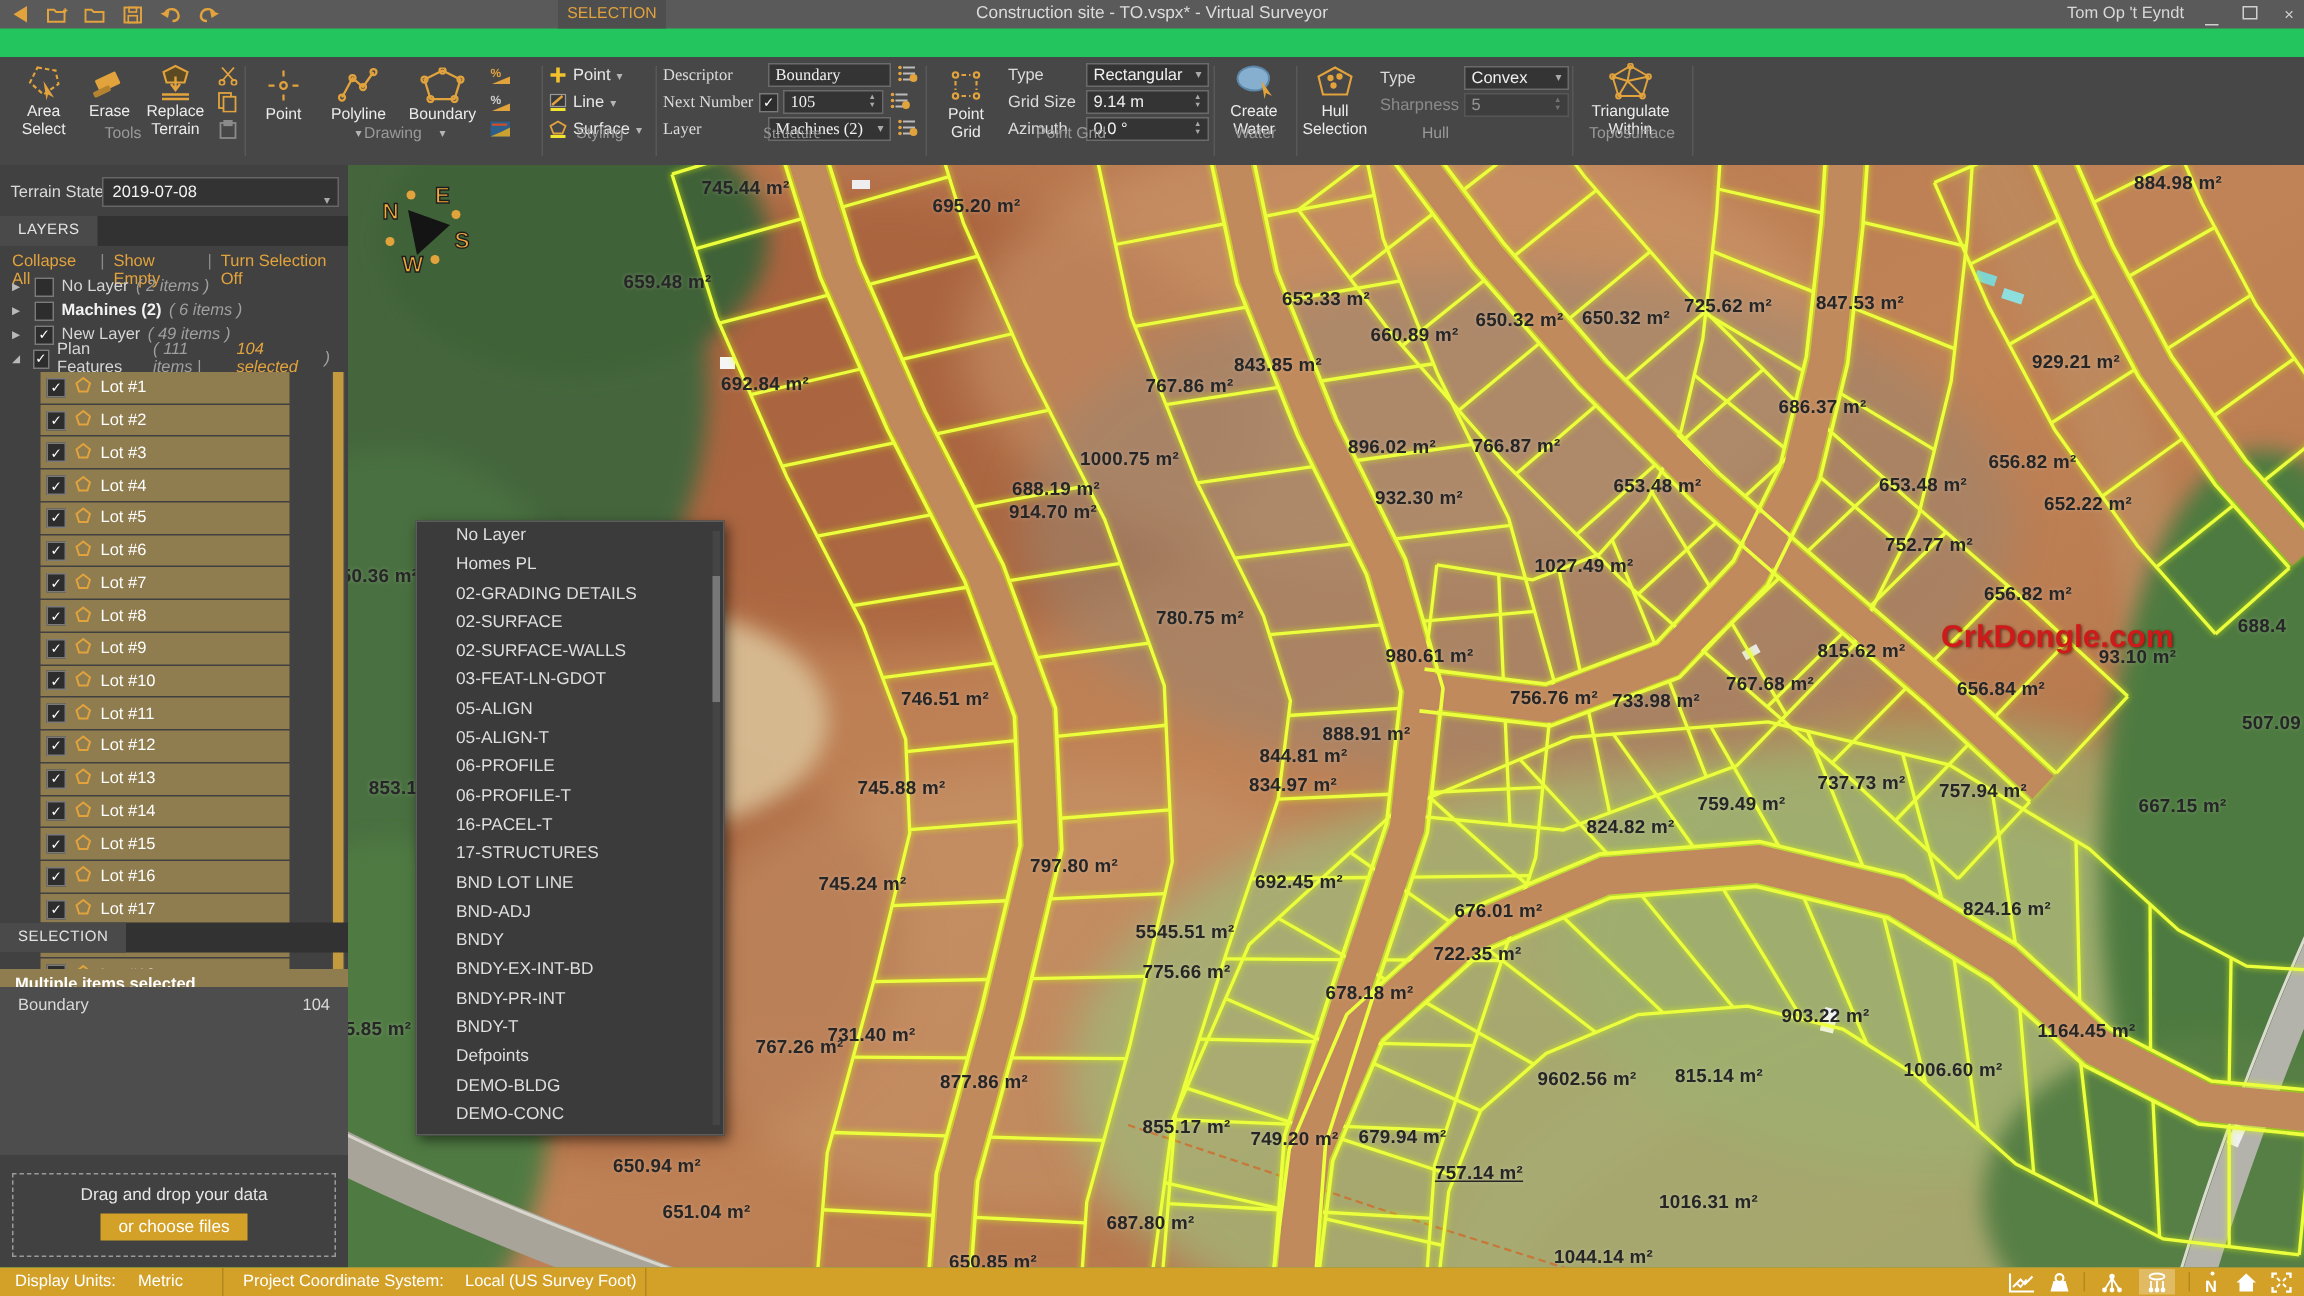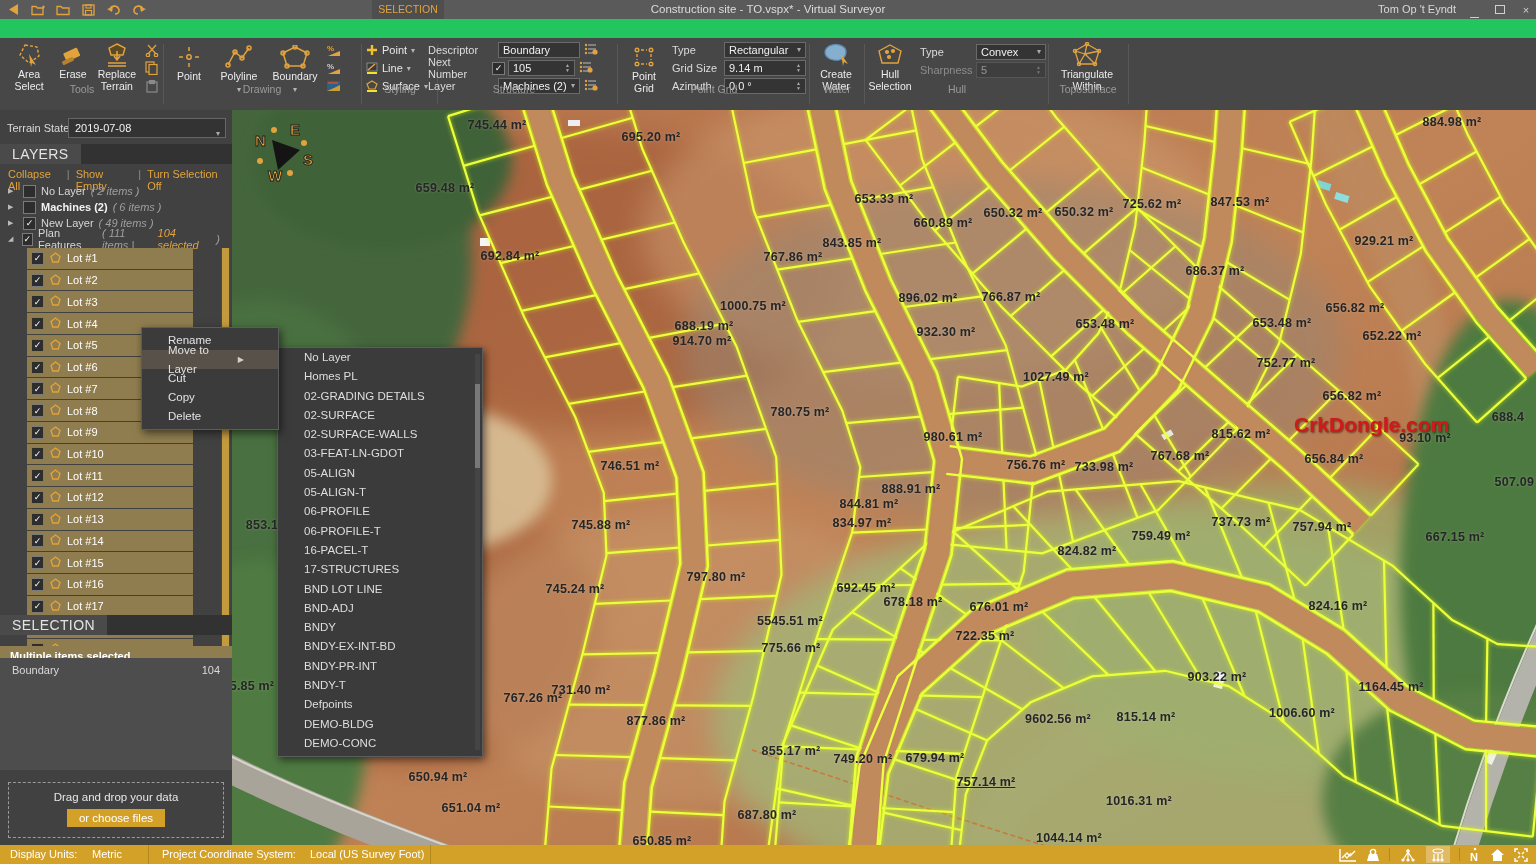--- a/index.html
+++ b/index.html
@@ -45,21 +45,21 @@
   .ddcaret{margin-left:auto;color:#aaa;font-size:8px;padding-left:4px;}
   .cb{display:inline-flex;width:11px;height:11px;background:#2d2d2d;border:1px solid #7a7a7a;color:#fff;font-size:9px;line-height:10px;align-items:center;justify-content:center;}
   .disabled{opacity:.45;}
   
   .leftpanel{position:absolute;left:0;top:110px;width:232px;height:735px;background:#414141;}
   .tstate{position:absolute;left:0;top:4px;width:232px;height:30px;}
   .tstate .lab{position:absolute;left:7px;top:8px;font-size:11px;color:#dadada;}
   .dd{position:absolute;left:68px;top:4px;width:158px;height:20px;background:#333;border:1px solid #666;color:#f2f2f2;font-size:11px;line-height:18px;padding:0 6px;box-sizing:border-box;}
   .dd .ddcaret{position:absolute;right:5px;top:6px;}
   .ptabstrip{position:absolute;left:0;width:232px;height:20px;background:#323232;}
-  .ptab{position:absolute;left:0;top:0;height:20px;background:#4a4a4a;color:#e3e3e3;font-size:14px;line-height:20px;padding:0 12px;letter-spacing:.4px;}
+  .ptab{position:absolute;left:0;top:0;height:20px;background:#4a4a4a;color:#e3e3e3;font-size:10px;line-height:20px;padding:0 12px;letter-spacing:.4px;}
   .links{position:absolute;left:8px;top:165px;width:220px;height:15px;display:flex;gap:6px;font-size:11px;color:#E2A33D;}
   .links .divider{color:#8a8a8a;}
   .tree{position:absolute;left:0;top:182px;width:220px;}
   .trow{display:flex;align-items:center;height:16px;font-size:11px;color:#d6d6d6;gap:5px;}
   .trow .arrow{width:10px;margin-left:8px;color:#b9b9b9;font-size:7px;}
   .trow .cnt{color:#9f9f9f;font-style:italic;}
   .trow .selcnt{color:#E2A33D;font-style:italic;}
   .trow .b{font-weight:bold;color:#f2f2f2;}
   .lots{position:absolute;left:27px;top:138px;width:166px;bottom:120px;display:flex;flex-direction:column;gap:1px;}
   .lotrow{flex:1;background:#8F7D4F;display:flex;align-items:center;gap:6px;padding-left:4px;font-size:11px;color:#fff;}
@@ -288,21 +288,21 @@
             <polygon points="6,1 11,4 9,9 3,9 1,4" fill="none" stroke="#E2A33D" stroke-width="1.2"></polygon>
             <path d="M1 11h10" stroke="#F2E42E" stroke-width="2"></path>
           </svg>
           <span>Surface</span>
           <span class="caret">▾</span>
         </div>
       <div class="gcap">Styling</div>
     </div>
     <div class="gsep" style="left:437px;"></div>
 
-    <div class="grp" style="left:428px;width:172px;display:block;">
+    <div class="grp" style="left:442px;width:172px;display:block;font-family:Liberation Serif, serif;">
       <div class="frow">
           <span class="flabel" style="width:70px;">Descriptor</span>
           <span class="field" style="width:72px;">Boundary</span>
           <span class="si" style="margin-left:4px;"><svg width="14" height="12">
               <path d="M4 2h8M4 6h8M4 10h8" stroke="#bbb" stroke-width="1.2"></path>
               <circle cx="2" cy="2" r="1.2" fill="#E2A33D"></circle>
               <circle cx="2" cy="6" r="1.2" fill="#E2A33D"></circle>
               <circle cx="2" cy="10" r="1.2" fill="#E2A33D"></circle>
               <circle cx="11" cy="9" r="2.6" fill="#E2A33D"></circle>
             </svg></span>
@@ -967,21 +967,21 @@
         <div class="map-label" style="left: 929px; top: 426px;">759.49 m²</div>
         <div class="map-label" style="left: 1223px; top: 427px;">667.15 m²</div>
         <div class="map-label" style="left: 855px; top: 441px;">824.82 m²</div>
         <div class="map-label" style="left: 1193px; top: 328px;">93.10 m²</div>
         <div class="map-label" style="left: 343px; top: 479px;">745.24 m²</div>
         <div class="map-label" style="left: 484px; top: 467px;">797.80 m²</div>
         <div class="map-label" style="left: 634px; top: 478px;">692.45 m²</div>
         <div class="map-label" style="left: 767px; top: 497px;">676.01 m²</div>
         <div class="map-label" style="left: 1106px; top: 496px;">824.16 m²</div>
         <div class="map-label" style="left: 558px; top: 511px;">5545.51 m²</div>
-        <div class="map-label" style="left: 681px; top: 492px;">678.18 m²</div>
+        <div class="map-label" style="left: 681px; top: 552px;">678.18 m²</div>
         <div class="map-label" style="left: 753px; top: 526px;">722.35 m²</div>
         <div class="map-label" style="left: 559px; top: 538px;">775.66 m²</div>
         <div class="map-label" style="left: 301px; top: 549px; margin-top: 39px;">767.26 m²</div>
         <div class="map-label" style="left: 985px; top: 567px;">903.22 m²</div>
         <div class="map-label" style="left: 1159px; top: 577px;">1164.45 m²</div>
         <div class="map-label" style="left: 20px; top: 576px;">5.85 m²</div>
         <div class="map-label" style="left: 349px; top: 580px;">731.40 m²</div>
         <div class="map-label" style="left: 1070px; top: 603px;">1006.60 m²</div>
         <div class="map-label" style="left: 826px; top: 609px;">9602.56 m²</div>
         <div class="map-label" style="left: 914px; top: 607px;">815.14 m²</div>
@@ -1009,38 +1009,20 @@
       <g fill="#E2A33D">
         <circle cx="42" cy="20" r="3"></circle>
           <circle cx="72" cy="33" r="3"></circle>
           <circle cx="58" cy="63" r="3"></circle>
           <circle cx="28" cy="51" r="3"></circle>
       </g>
       <polygon points="40,30 68,40 46,60" fill="#141414"></polygon>
     </svg>
   </div>
 
-  <div class="ctxmenu" id="ctxmenu">
-      <div class="cmi">
-        <span>Rename</span>
-      </div>
-      <div class="cmi hl">
-        <span>Move to Layer</span>
-        <span class="subarrow">▶</span>
-      </div>
-      <div class="cmi">
-        <span>Cut</span>
-      </div>
-      <div class="cmi">
-        <span>Copy</span>
-      </div>
-      <div class="cmi">
-        <span>Delete</span>
-      </div>
-    </div>
   <div class="submenu">
     <div id="submenu-items">
         <div class="smi">No Layer</div>
         <div class="smi">Homes PL</div>
         <div class="smi">02-GRADING DETAILS</div>
         <div class="smi">02-SURFACE</div>
         <div class="smi">02-SURFACE-WALLS</div>
         <div class="smi">03-FEAT-LN-GDOT</div>
         <div class="smi">05-ALIGN</div>
         <div class="smi">05-ALIGN-T</div>

